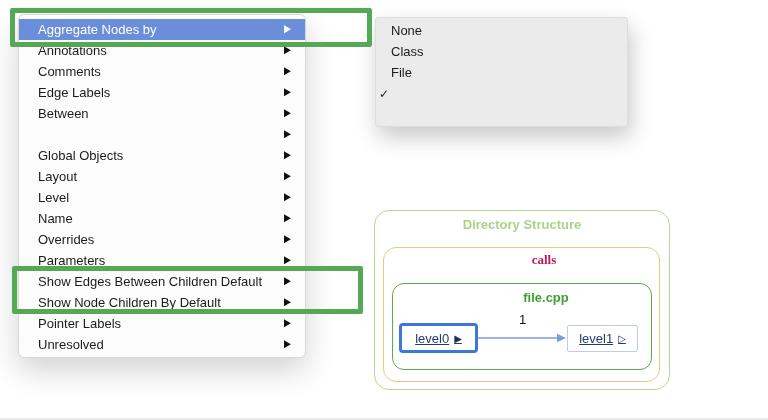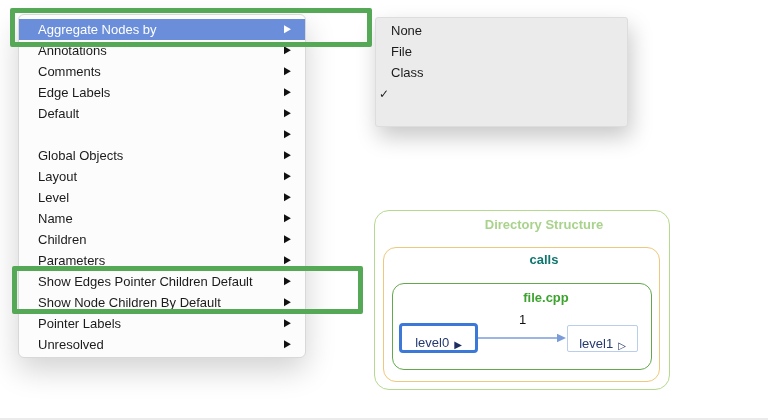--- a/index.html
+++ b/index.html
@@ -48,27 +48,27 @@
   }
   
   .dbox{position:absolute;box-sizing:border-box;background:transparent;}
   .outer-box{left:374px;top:210px;width:296px;height:180px;
     border:1.5px solid #b5d98f;border-radius:15px;}
   .calls-box{left:383px;top:247px;width:277px;height:135px;
     border:1.5px solid #eec87c;border-radius:13px;}
   .file-box{left:392px;top:283px;width:260px;height:87px;
     border:1.5px solid #63a84e;border-radius:12px;}
   .dtitle{position:absolute;text-align:center;font-size:13px;font-weight:700;z-index:4;}
-  .outer-title{left:396px;top:217px;width:296px;color:#a9d38c;}
-  .calls-title{left:383px;top:252px;width:322px;color:#0f766e;}
+  .outer-title{left:374px;top:217px;width:296px;color:#a9d38c;}
+  .calls-title{left:383px;top:252px;width:322px;color:#be185d;font-family:Liberation Serif, serif;}
   .file-title{left:392px;top:290px;width:308px;color:#3da32f;}
   .node{
-    position:absolute;background:#ffffff;display:flex;align-items:flex-end;
+    position:absolute;background:#ffffff;display:flex;align-items:center;
     justify-content:center;font-size:13px;color:#24396e;z-index:4;
-    box-sizing:border-box;white-space:nowrap;
+    box-sizing:border-box;white-space:nowrap;text-decoration:underline;
   }
   .node .glyph{font-size:10px;margin-left:5px;color:#1d2f60;}
   .node-left{left:399px;top:323px;width:79px;height:30px;
     border:3px solid #3b78d8;border-radius:4px;}
   .node-right{left:567px;top:325px;width:71px;height:27px;
     border:1px solid #b9cdec;border-radius:2px;}
   .edge-svg{position:absolute;left:478px;top:331px;z-index:3;}
   .edge-label{
     position:absolute;left:478px;top:312px;width:89px;text-align:center;
     font-size:13px;color:#111;z-index:4;
@@ -91,21 +91,21 @@
   </div>
   <div class="menu-row">
     <span>Comments</span>
     <span class="sub-arrow">▶</span>
   </div>
   <div class="menu-row">
     <span>Edge Labels</span>
     <span class="sub-arrow">▶</span>
   </div>
   <div class="menu-row">
-    <span>Default</span>
+    <span>Between</span>
     <span class="sub-arrow">▶</span>
   </div>
   <div class="menu-row">
     <span class="sub-arrow">▶</span>
   </div>
   <div class="menu-row">
     <span>Global Objects</span>
     <span class="sub-arrow">▶</span>
   </div>
   <div class="menu-row">
@@ -114,29 +114,29 @@
   </div>
   <div class="menu-row">
     <span>Level</span>
     <span class="sub-arrow">▶</span>
   </div>
   <div class="menu-row">
     <span>Name</span>
     <span class="sub-arrow">▶</span>
   </div>
   <div class="menu-row">
-    <span>Children</span>
+    <span>Overrides</span>
     <span class="sub-arrow">▶</span>
   </div>
   <div class="menu-row">
     <span>Parameters</span>
     <span class="sub-arrow">▶</span>
   </div>
   <div class="menu-row">
-    <span>Show Edges Pointer Children Default</span>
+    <span>Show Edges Between Children Default</span>
     <span class="sub-arrow">▶</span>
   </div>
   <div class="menu-row">
     <span>Show Node Children By Default</span>
     <span class="sub-arrow">▶</span>
   </div>
   <div class="menu-row">
     <span>Pointer Labels</span>
     <span class="sub-arrow">▶</span>
   </div>
@@ -149,25 +149,25 @@
 <div class="annotation box1"></div>
 <div class="annotation box2"></div>
 
 <div class="submenu-panel">
   <div class="submenu-row">
     <span class="check"></span>
     <span>None</span>
   </div>
   <div class="submenu-row">
     <span class="check"></span>
-    <span>File</span>
+    <span>Class</span>
   </div>
   <div class="submenu-row">
     <span class="check"></span>
-    <span>Class</span>
+    <span>File</span>
   </div>
   <div class="submenu-row">
     <span class="check">✓</span>
   </div>
 </div>
 
 <div class="dbox outer-box"></div>
 <div class="dtitle outer-title">Directory Structure</div>
 
 <div class="dbox calls-box"></div>

